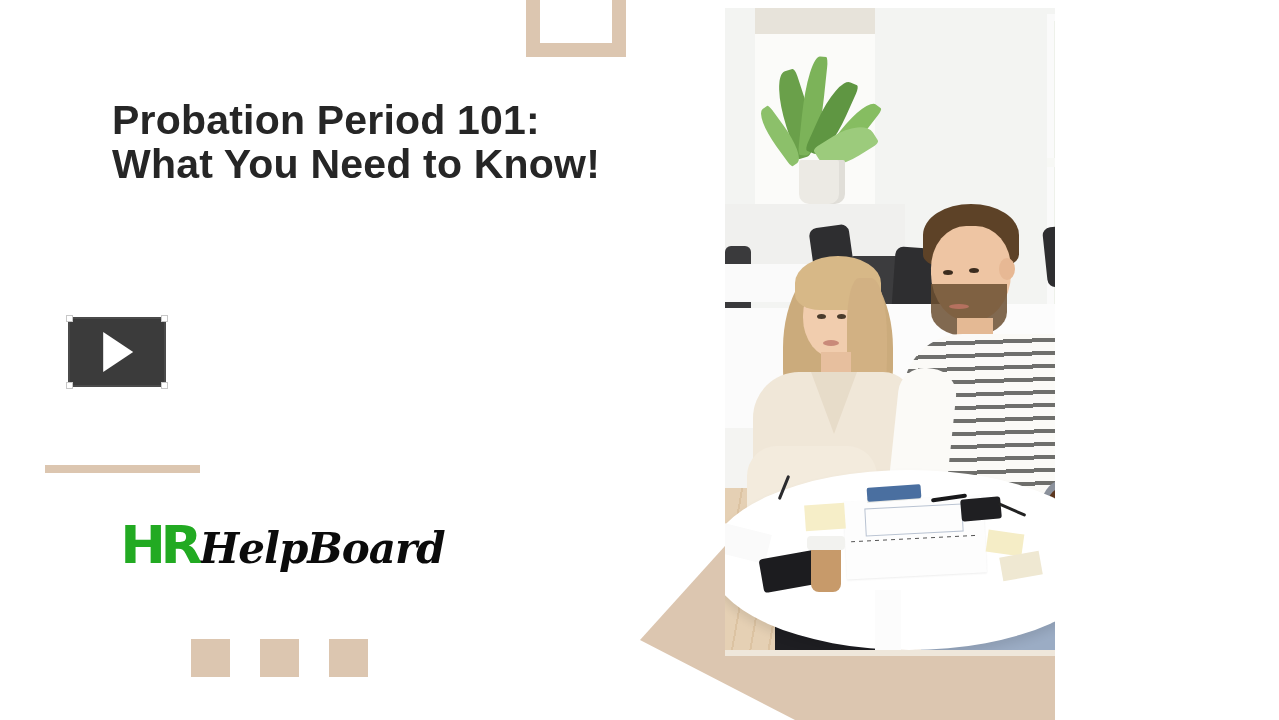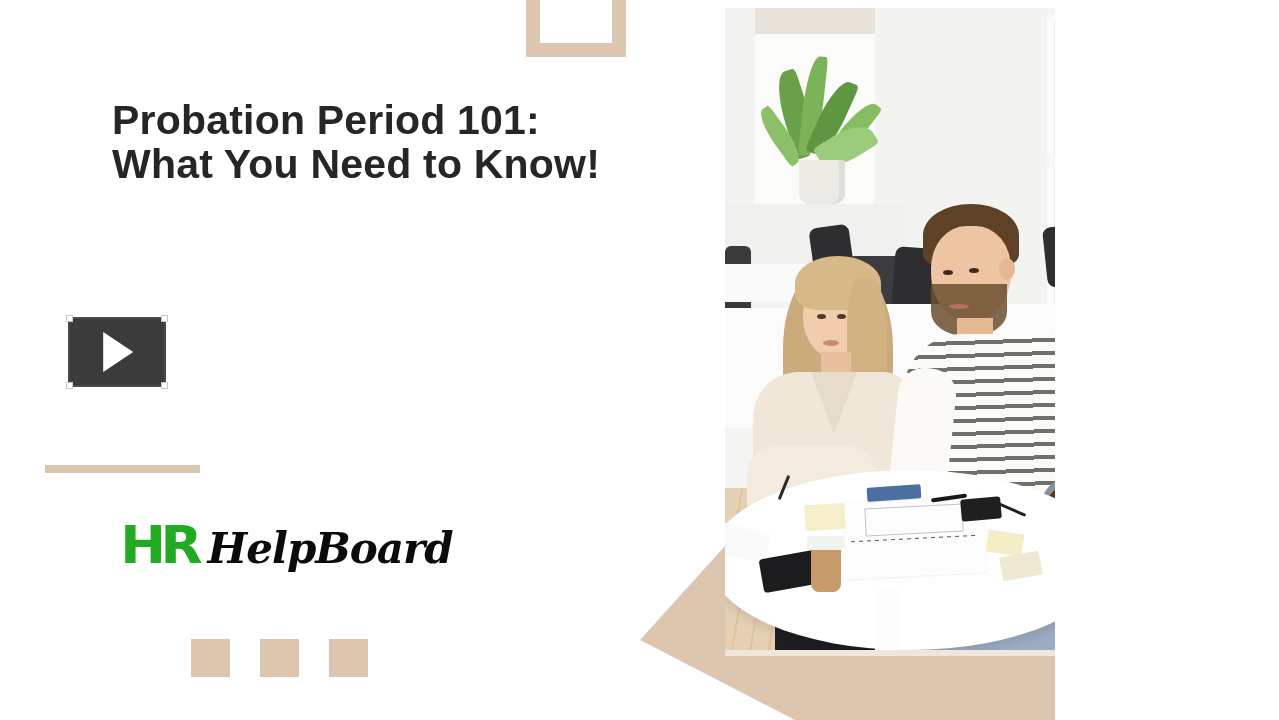--- a/index.html
+++ b/index.html
@@ -144,21 +144,21 @@
     line-height: 1;
     transform: scaleX(1.05);
   }
   .logo .logo-word {
     font-family: "DejaVu Serif", serif;
     font-size: 42px;
     font-weight: 700;
     font-style: italic;
     color: #0b0b0b;
     line-height: 1;
-    margin-left: 12px;
+    margin-left: 4px;
     letter-spacing: -1px;
   }
 
   
   .photo {
     position: absolute;
     left: 725px;
     top: 8px;
     width: 456px;
     height: 648px;

